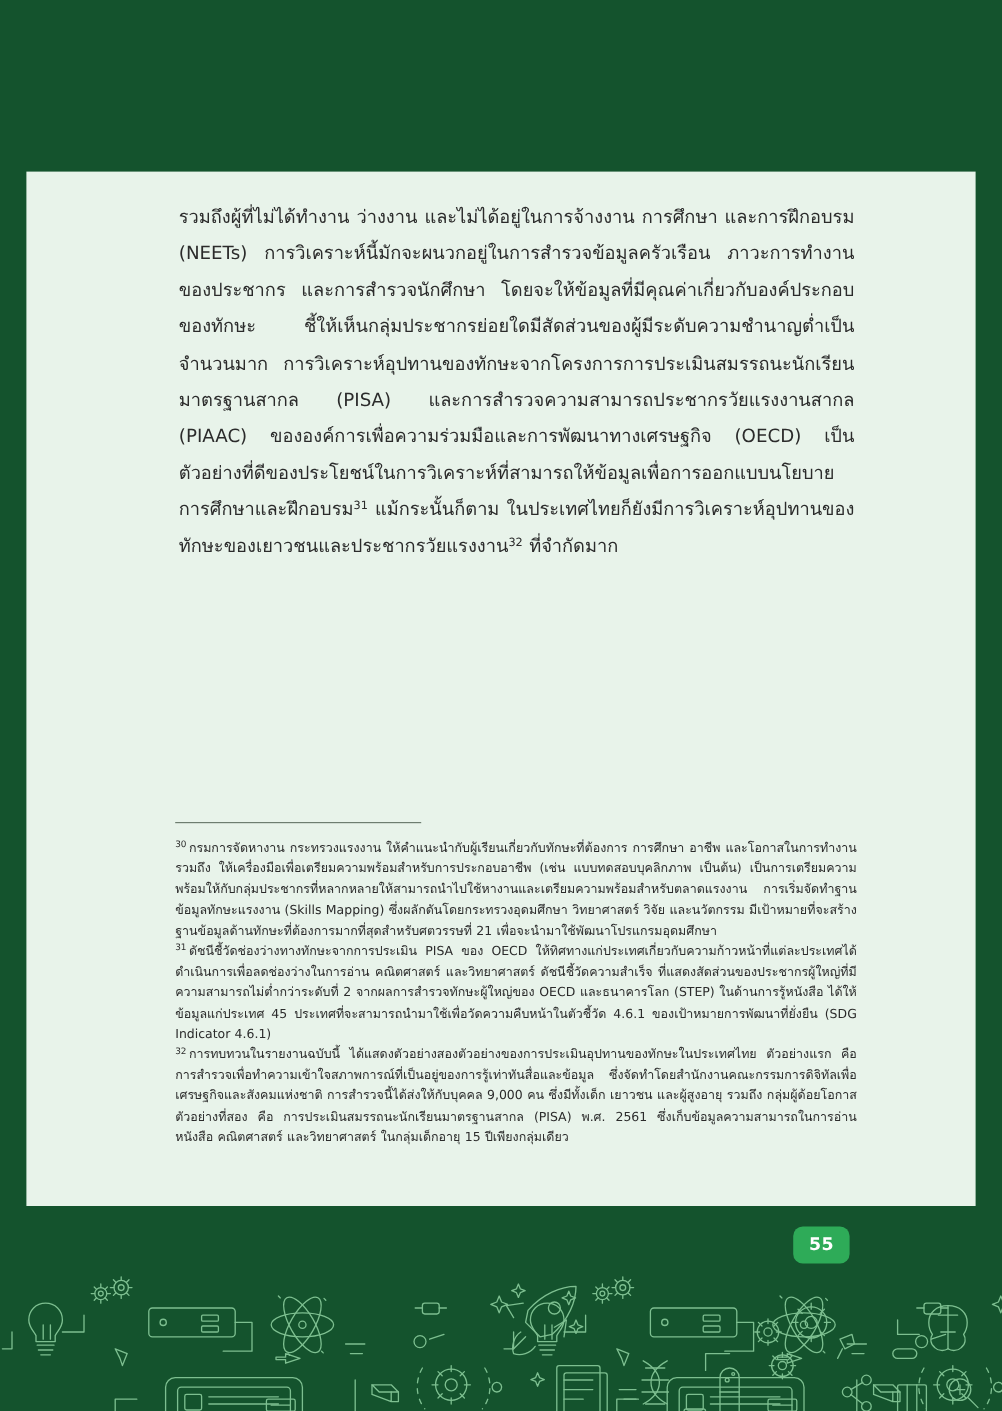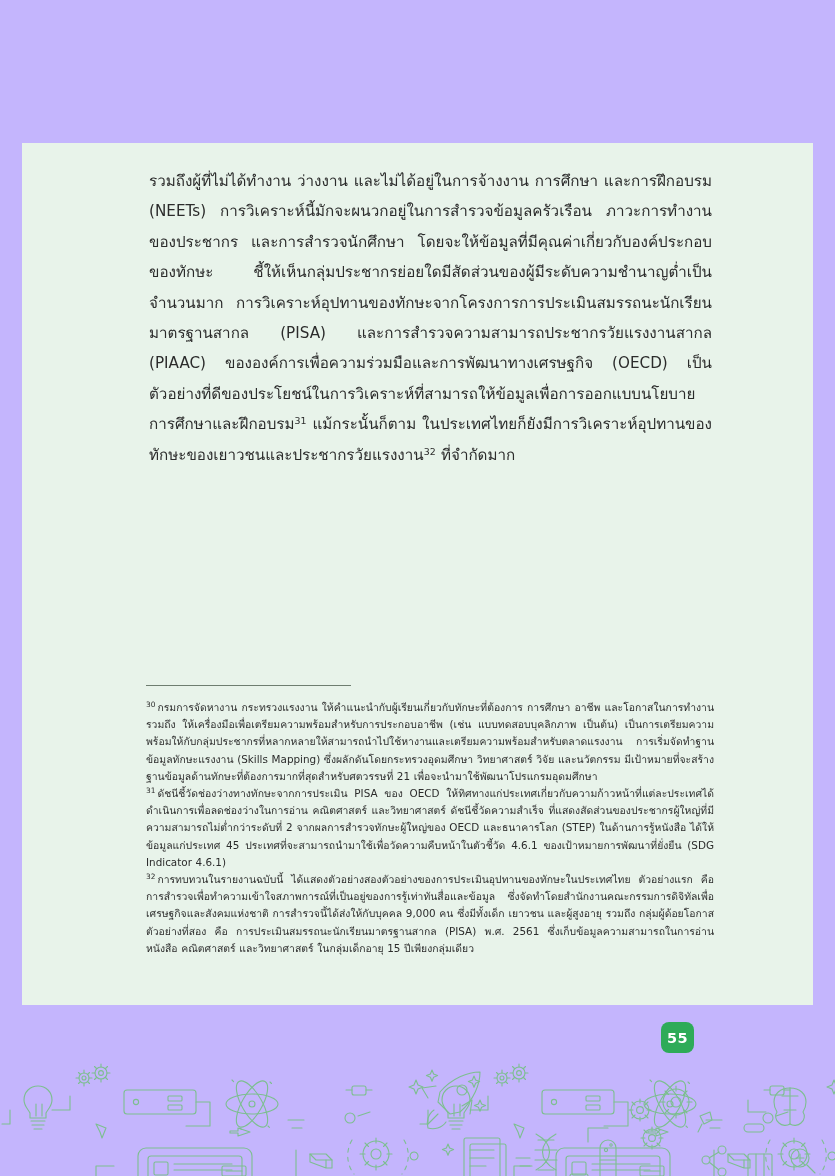--- a/index.html
+++ b/index.html
@@ -10,21 +10,21 @@
   body {
     width: 835px;
     height: 1176px;
     position: relative;
     font-family: "DejaVu Sans", "Liberation Sans", sans-serif;
     overflow: hidden;
   }
   .page {
     position: absolute;
     inset: 0;
-    background: #c4b5fd;
+    background: #14532d;
   }
   
   .content-panel {
     position: absolute;
     left: 22px;
     top: 143px;
     width: 791px;
     height: 862px;
     background: #e8f3ea;
   }
@@ -74,21 +74,21 @@
     font-size: 7.4px;
     vertical-align: 0.55em;
     line-height: 0;
     margin-right: 2px;
   }
   
   .page-badge {
     position: absolute;
     left: 661px;
     top: 1022px;
-    width: 33px;
+    width: 47px;
     height: 31px;
     border-radius: 8px;
     background: #2eab58;
     color: #ffffff;
     font-size: 14.5px;
     font-weight: bold;
     display: flex;
     align-items: center;
     justify-content: center;
     letter-spacing: 0.3px;

